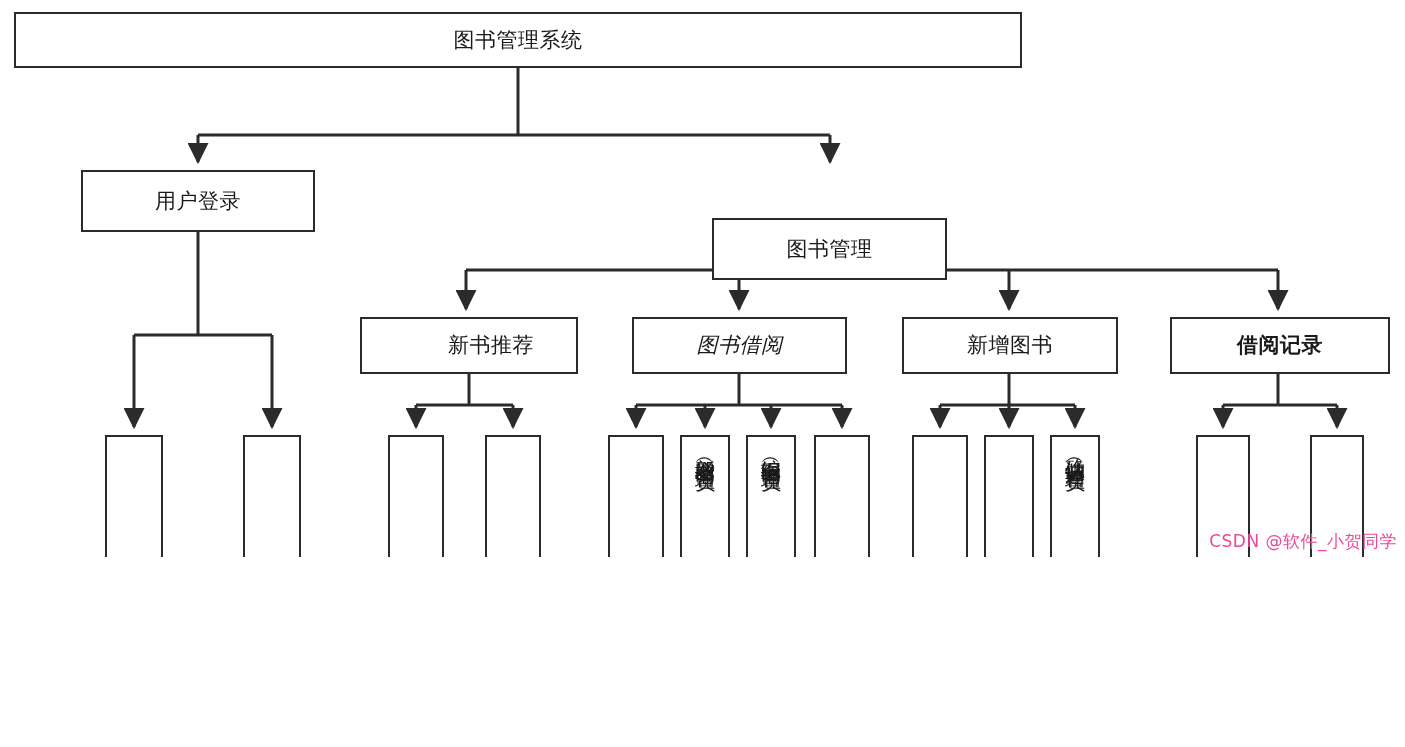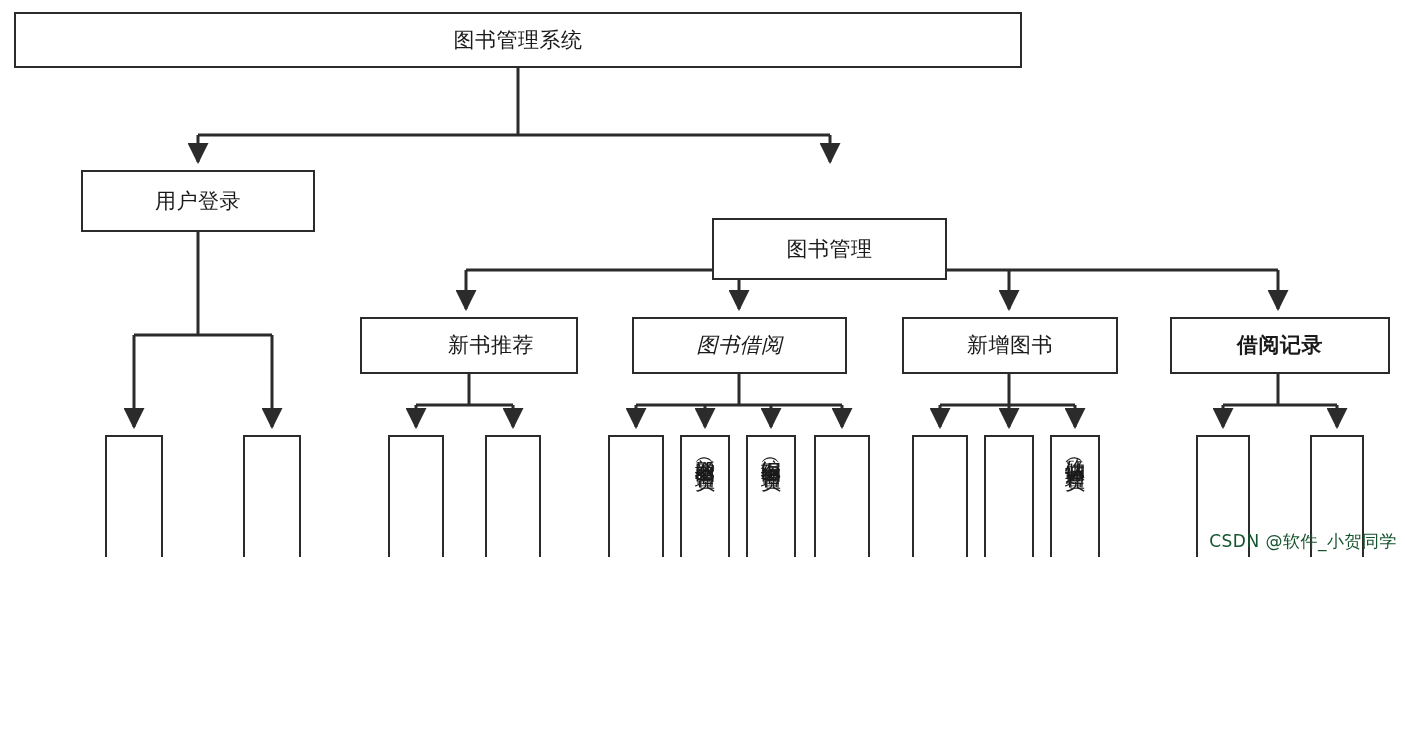--- a/index.html
+++ b/index.html
@@ -63,21 +63,21 @@
   }
   .node.vert.centered {
     align-items: center;
     padding-top: 0;
   }
   #watermark {
     position: absolute;
     right: 8px;
     bottom: 4px;
     font-size: 17px;
-    color: #14532d;
+    color: #ec4899;
     letter-spacing: 0.5px;
     z-index: 5;
     white-space: nowrap;
     margin-top: 20px;
   }
 </style>
 </head>
 <body>
 
 <div id="diagram-root">

